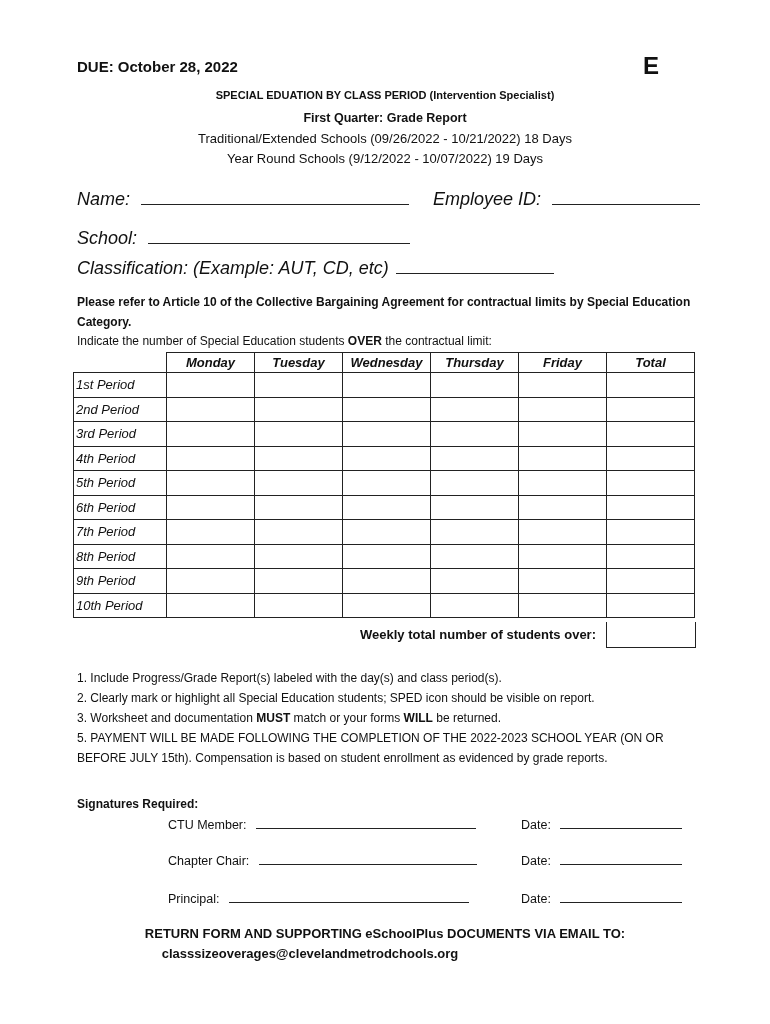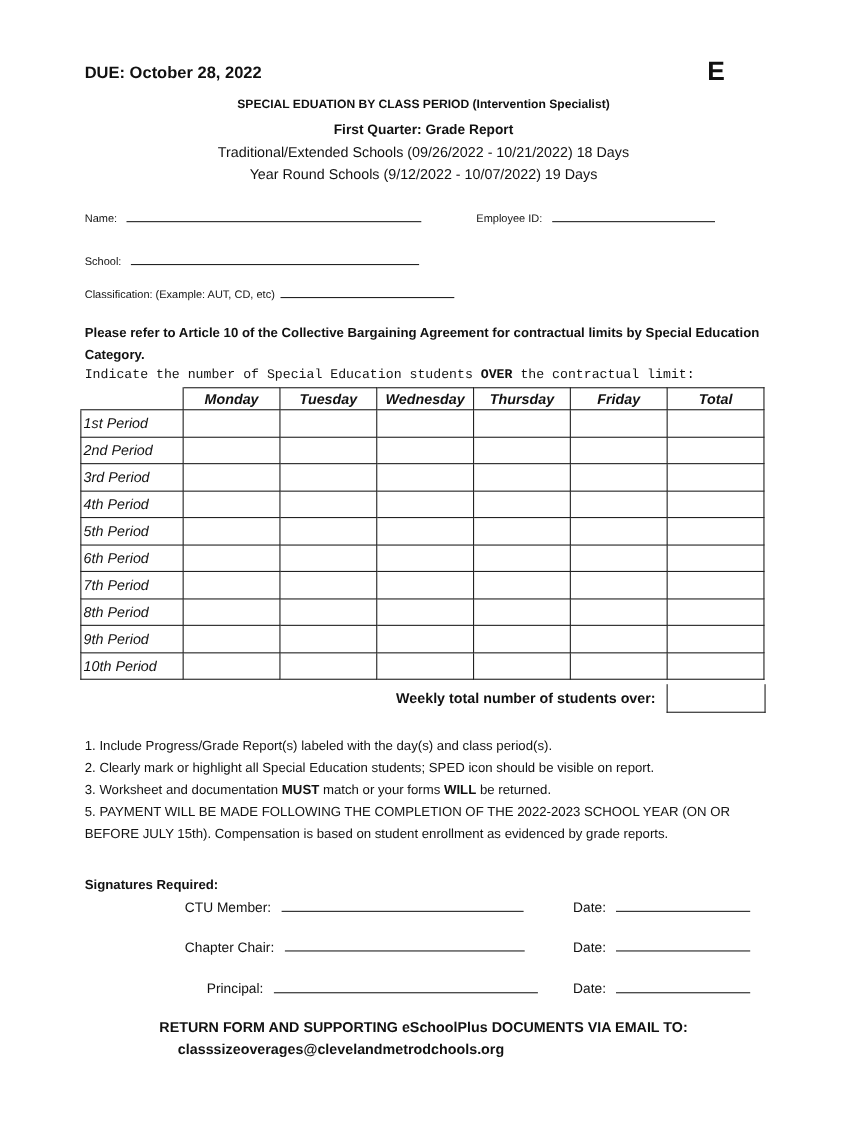--- a/index.html
+++ b/index.html
@@ -7,24 +7,24 @@
     width: 770px; height: 1024px; position: relative; overflow: hidden;
     font-family: "Liberation Sans", sans-serif; color: #111;
   }
   .abs { position: absolute; }
   .due { left: 77px; top: 58px; font-size: 15px; font-weight: bold; }
   .badge { left: 643px; top: 52px; font-size: 24px; font-weight: bold; }
   .title { left: 0; width: 770px; top: 89px; text-align: center; font-size: 11px; font-weight: bold; }
   .subtitle { left: 0; width: 770px; top: 111px; text-align: center; font-size: 12.5px; font-weight: bold; }
   .line1 { left: 0; width: 770px; top: 131px; text-align: center; font-size: 13px; }
   .line2 { left: 0; width: 770px; top: 151px; text-align: center; font-size: 13px; }
-  .field { font-size: 10px; white-space: nowrap; }
+  .field { font-size: 18px; white-space: nowrap; font-style: italic; }
   .blank { display: inline-block; border-bottom: 1px solid #222; height: 12px; vertical-align: baseline; margin-left: 6px; }
   .refer { left: 77px; top: 292px; width: 620px; font-size: 12px; font-weight: bold; line-height: 20px; }
-  .indicate { left: 77px; top: 334px; font-size: 12px; font-family: Liberation Mono, monospace; }
+  .indicate { left: 77px; top: 334px; font-size: 12px; }
   table.grid { position: absolute; left: 73px; top: 352px; border-collapse: collapse; font-style: italic; }
   table.grid td, table.grid th {
     border: 1.5px solid #222; height: 23.5px; padding: 0; font-size: 13px;
   }
   table.grid th { font-weight: bold; text-align: center; height: 19px; }
   table.grid th.blankhead { border-top: none; border-left: none; }
   table.grid td.rowlabel { text-align: left; padding-left: 2px; width: 90px; }
   td.c { width: 87px; }
   .weekly-label { left: 300px; top: 627px; width: 296px; text-align: right; font-size: 13px; font-weight: bold; }
   .weekly-box { left: 606px; top: 622px; width: 88px; height: 25px; border: 1.5px solid #222; border-top: none; }
@@ -197,21 +197,21 @@
 
 <div class="abs sig" style="left:168px; top:852px;">
   <span>Chapter Chair:</span>
   <span class="blank" style="width:218px;"></span>
 </div>
 <div class="abs sig" style="left:521px; top:852px;">
   <span>Date:</span>
   <span class="blank" style="width:122px;"></span>
 </div>
 
-<div class="abs sig" style="left:168px; top:890px;margin-left:20px;">
+<div class="abs sig" style="left:168px; top:890px;">
   <span>Principal:</span>
   <span class="blank" style="width:240px;"></span>
 </div>
 <div class="abs sig" style="left:521px; top:890px;">
   <span>Date:</span>
   <span class="blank" style="width:122px;"></span>
 </div>
 
 <div class="abs footer1">RETURN FORM AND SUPPORTING eSchoolPlus DOCUMENTS VIA EMAIL TO:</div>
 <div class="abs footer2">classsizeoverages@clevelandmetrodchools.org</div>

